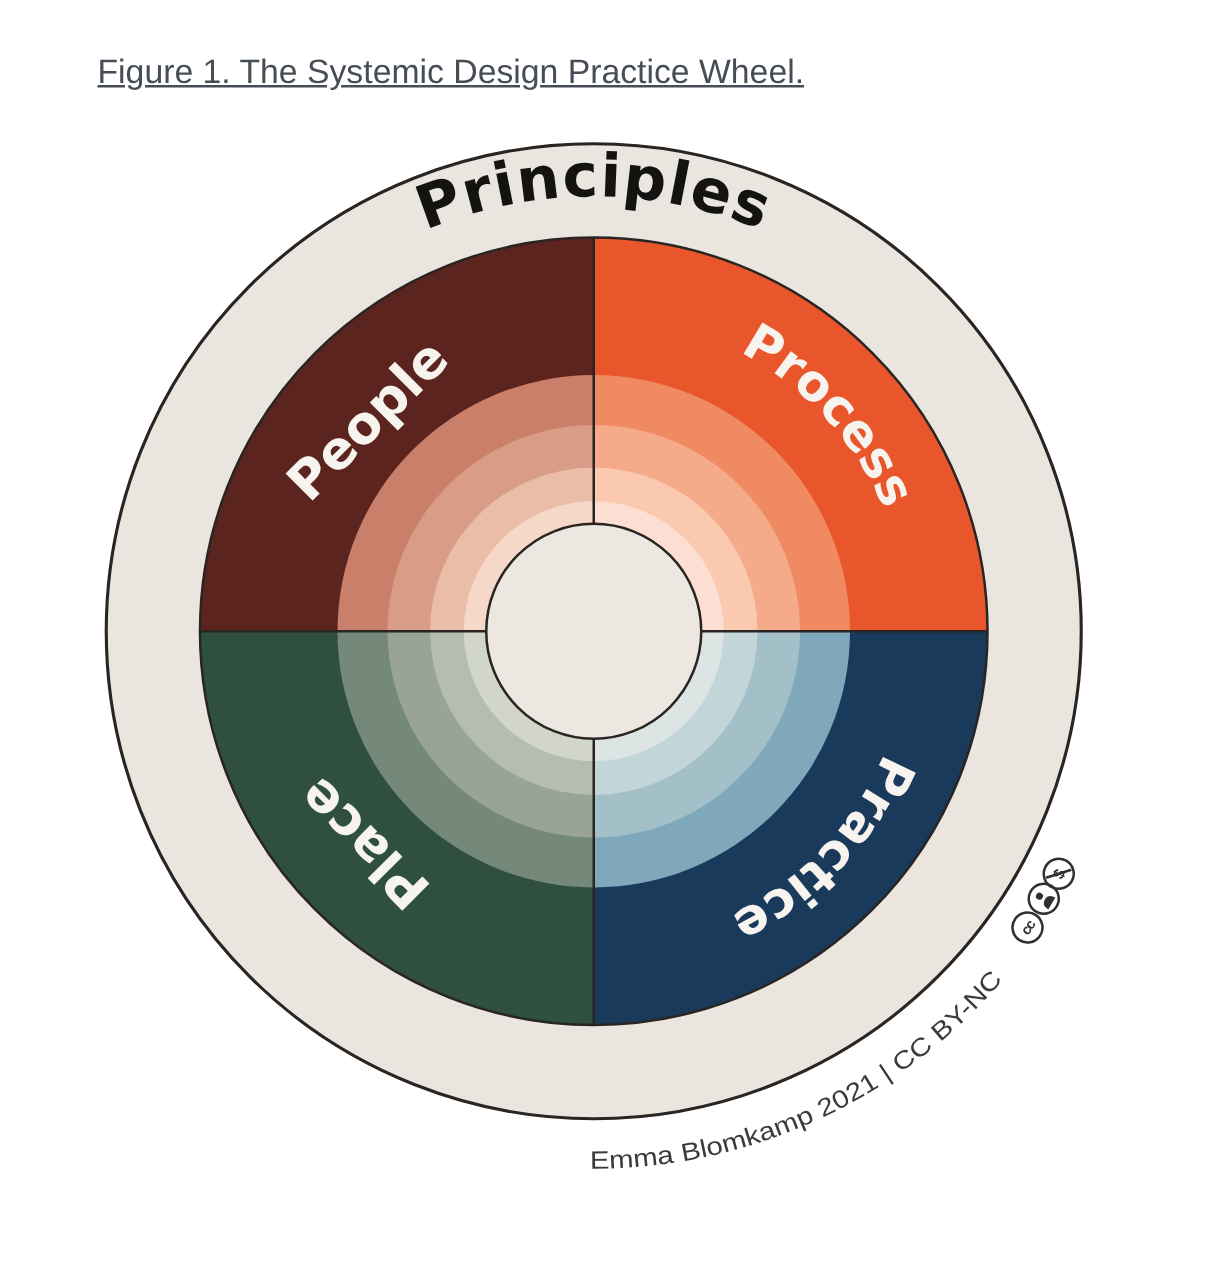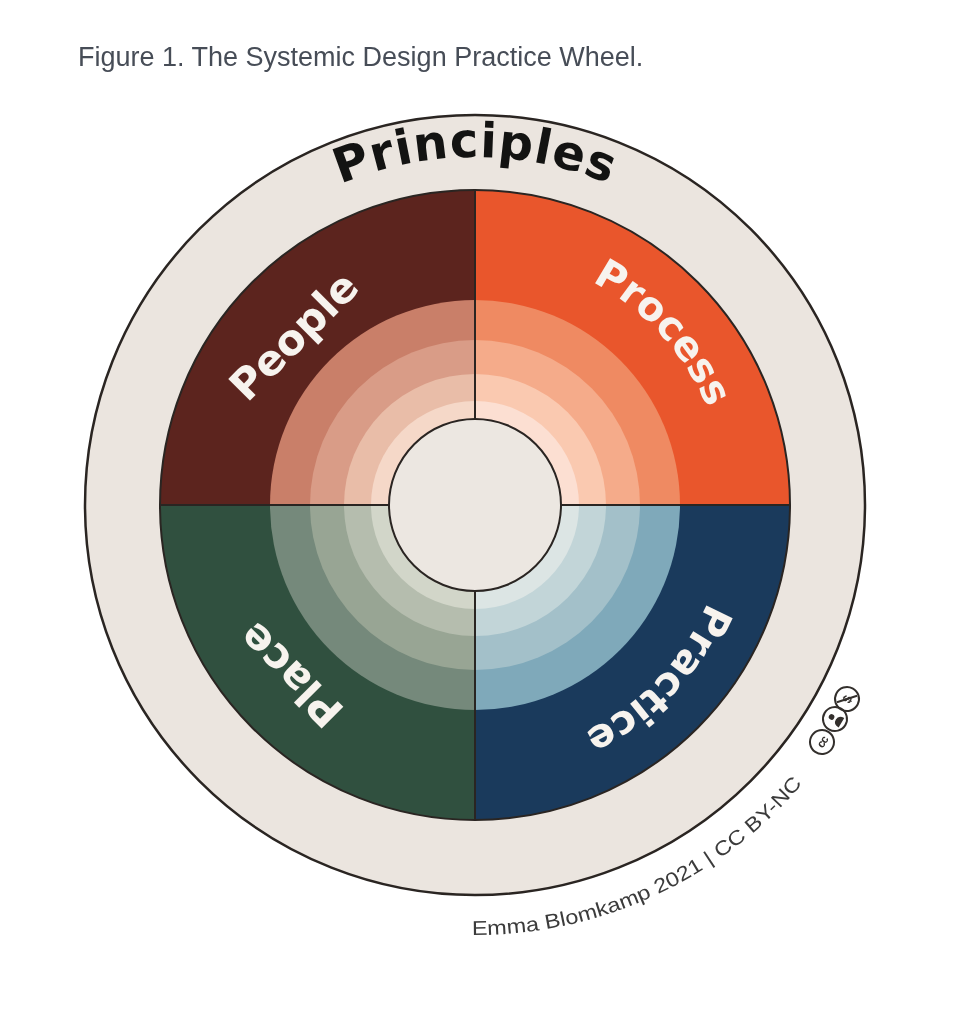--- a/index.html
+++ b/index.html
@@ -2,21 +2,21 @@
 <html><head>
 <meta charset="utf-8">
 <style>
   html,body{margin:0;padding:0;}
   body{
     width:968px;height:1013px;position:relative;background:#ffffff;
     font-family:"Liberation Sans", sans-serif;overflow:hidden;
   }
   .caption{
     position:absolute;left:78px;top:42px;
-    font-size:27px;color:#474d57;letter-spacing:0px;
+    font-size:27px;color:#474d57;letter-spacing:0px;text-decoration:underline;
   }
   .wheel-svg{position:absolute;left:70px;top:100px;}
   .wheel-label{
     font-family:"DejaVu Sans", sans-serif;
     font-weight:bold;
   }
   .principles-text{font-size:48px;letter-spacing:1px;}
   .quad-text{font-size:40px;}
   .diag-text{font-size:42px;}
   .attrib-text{font-family:"Liberation Sans", sans-serif;font-size:20px;}

